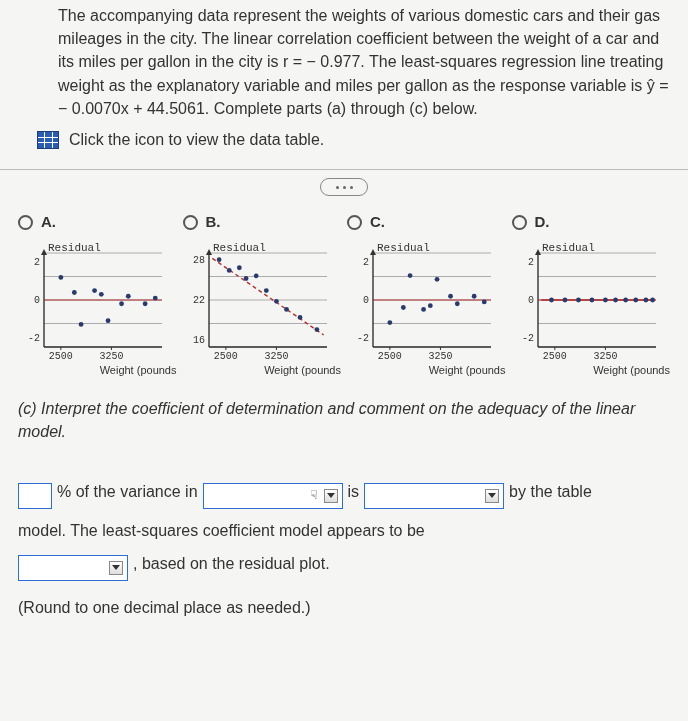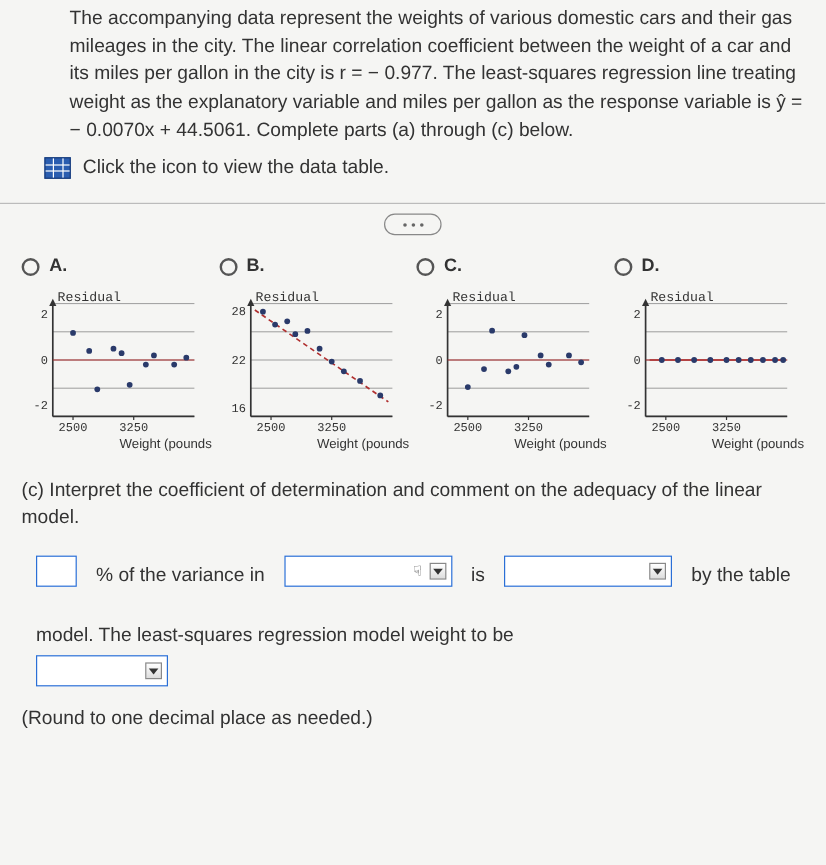--- a/index.html
+++ b/index.html
@@ -62,22 +62,22 @@
   .opt-label { font-weight: bold; color: #333; font-size: 15px; }
   .chart {
     width: 150px; height: 130px;
     position: relative;
     font-family: Liberation Mono, monospace;
   }
   .chart svg { width: 100%; height: 100%; }
   .axis-title-y { font-size: 11px; fill: #333; }
   .tick-label { font-size: 10px; fill: #333; }
   .xlabel-below { font-size: 11px; text-align: right; margin-top: -4px; color: #333; }
-  .part-c { margin-top: 8px; margin-bottom: 20px; }
-  .fill-line { display: flex; flex-wrap: wrap; align-items: flex-start; gap: 16px; line-height: 2.1; margin-left: 12px; }
+  .part-c { margin-top: 8px; margin-bottom: 32px; font-style: italic; }
+  .fill-line { display: flex; flex-wrap: wrap; align-items: flex-end; gap: 5px; line-height: 2.1; }
   .blank-box {
     display: inline-block;
     min-width: 34px; height: 26px;
     border: 1px solid #2a6fd6;
     background: #fff;
     vertical-align: middle;
   }
   .dropdown {
     display: inline-flex; align-items: center;
     height: 26px;
@@ -276,21 +276,22 @@
   <span>% of the variance in</span>
   <span class="dropdown wide">
     <span class="cursor-icon">☟</span>
     <span class="dd-arrow"></span>
   </span>
   <span>is</span>
   <span class="dropdown wide">
     <span class="dd-arrow"></span>
   </span>
   <span>by the table</span>
-  <span>model. The least-squares regression model weight to be</span>
+  <span>model. The least-squares coefficient model appears to be</span>
 </div>
 <div class="fill-line">
   <span class="dropdown med">
     <span></span>
     <span class="dd-arrow"></span>
   </span>
+  <span>, based on the residual plot.</span>
 </div>
 <div class="round-note">(Round to one decimal place as needed.)</div>
 
 </body></html>

